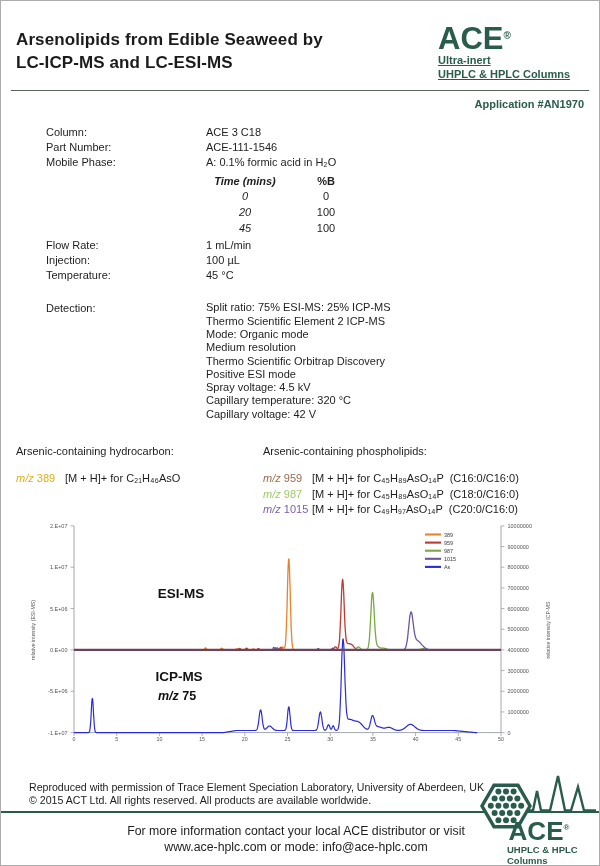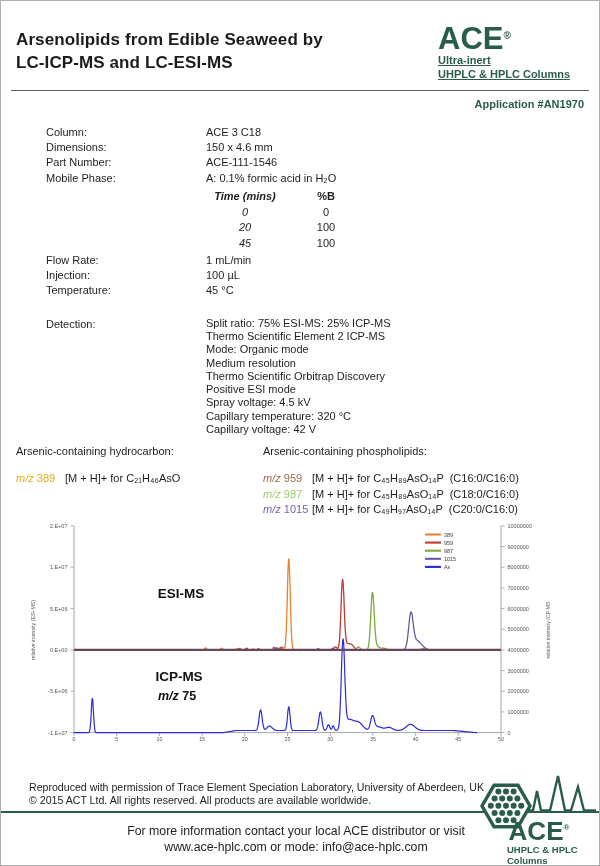--- a/index.html
+++ b/index.html
@@ -68,24 +68,20 @@
     <div class="brand-tag">UHPLC &amp; HPLC Columns</div>
   </div>
 
   <div class="hr1"></div>
   <div class="app-num">Application #AN1970</div>
 
   <div class="cond">
     <div class="row">
         <span class="lbl">Column:</span>
         <span>ACE 3 C18</span>
-      </div>
-    <div class="row">
-        <span class="lbl">Dimensions:</span>
-        <span>150 x 4.6 mm</span>
       </div>
     <div class="row">
         <span class="lbl">Part Number:</span>
         <span>ACE-111-1546</span>
       </div>
     <div class="row">
         <span class="lbl">Mobile Phase:</span>
         <span>A: 0.1% formic acid in H₂O</span>
       </div>
     <div class="row">

